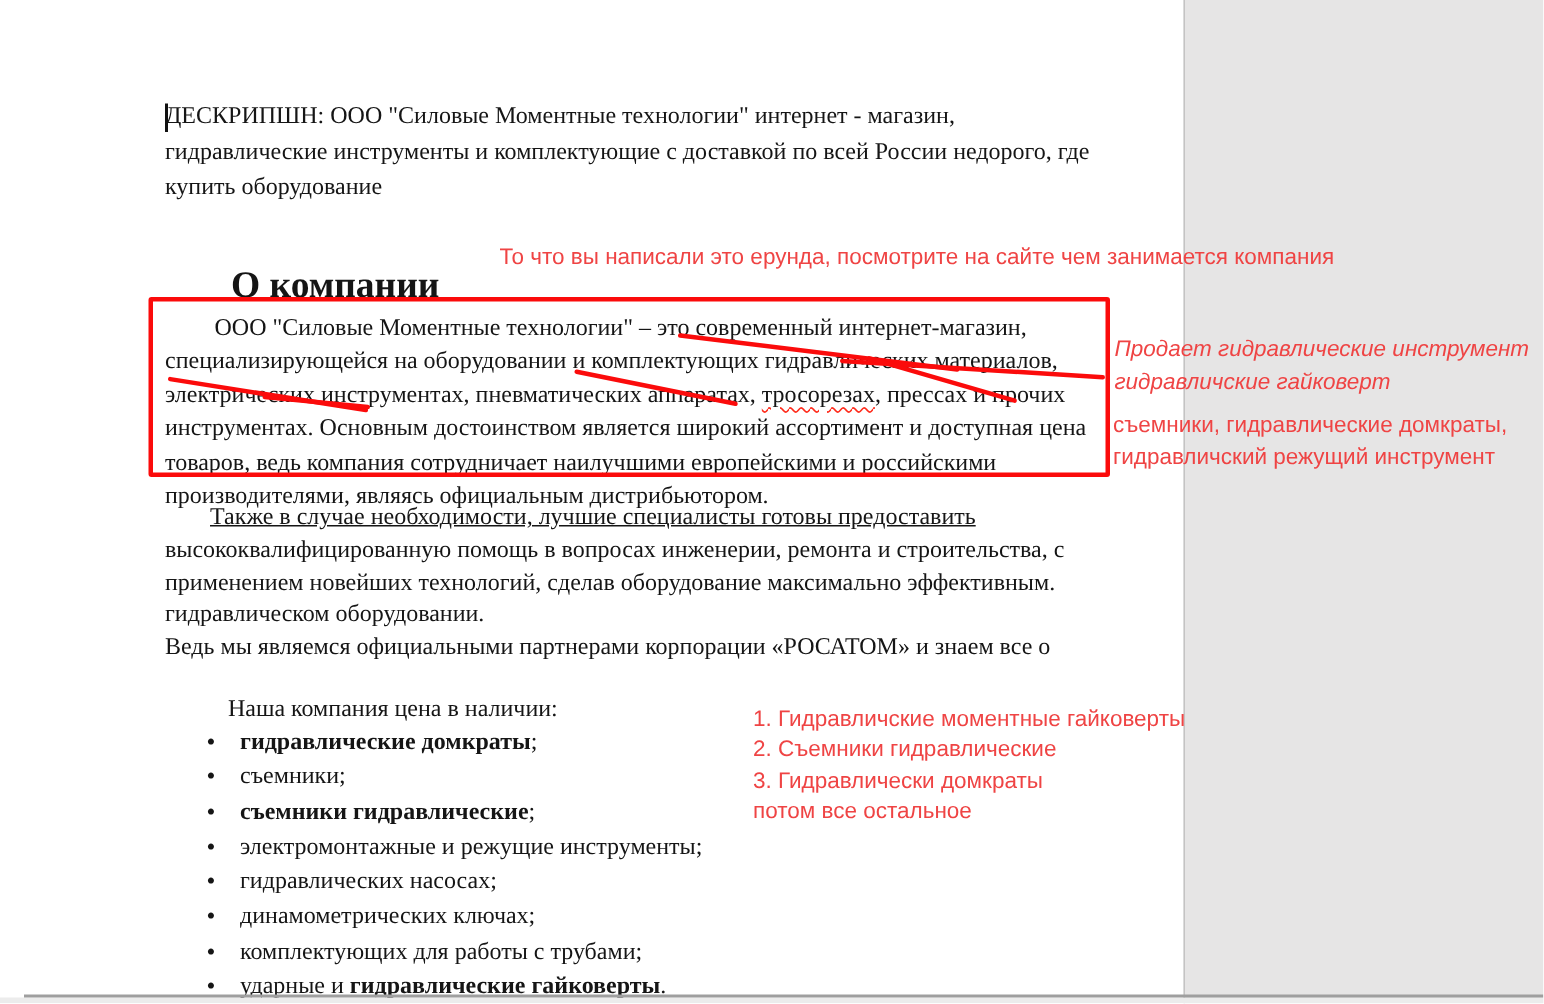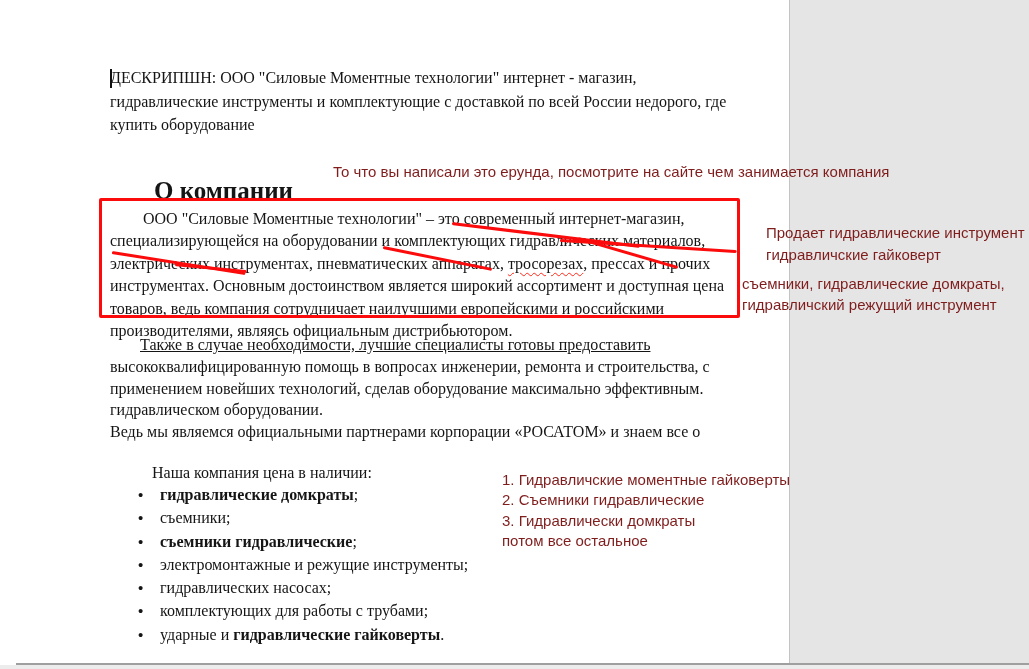--- a/index.html
+++ b/index.html
@@ -42,23 +42,23 @@
           transform-origin:0 50%;z-index:4;}
   .s1{left:452px;top:222px;width:189px;transform:rotate(7deg);}
   .s2{left:560px;top:239px;width:177px;transform:rotate(3.6deg);}
   .s3{left:578px;top:237px;width:104px;transform:rotate(16.2deg);}
   .s4{left:112px;top:251px;width:135px;transform:rotate(9deg);}
   .s5{left:175px;top:263px;width:72px;transform:rotate(5.6deg);}
   .s6{left:383px;top:246px;width:111px;transform:rotate(11.4deg);}
 
   
   .note{position:absolute;z-index:5;font-family:"Liberation Sans","DejaVu Sans",sans-serif;
-        font-size:15px;color:#7f1d1d;white-space:nowrap;}
+        font-size:15px;color:#ef4444;white-space:nowrap;}
   .note-top{left:333px;top:163px;}
-  .note-right1{left:766px;top:222px;line-height:21.5px;}
+  .note-right1{left:743px;top:222px;line-height:21.5px;font-style:italic;}
   .note-right2{left:742px;top:274px;line-height:20.5px;}
   .note-priority{left:502px;top:470px;line-height:20.3px;}
 </style>
 </head>
 <body>
 
 <div id="screen">
 
   <div class="side-panel"></div>
   <div class="bottom-strip"></div>
@@ -92,20 +92,21 @@
   </div>
 
   <div class="doc intro">Наша компания цена в наличии:</div>
 
   <div class="bullets">
     <div class="bullet-row"><span class="dot">•</span><span></span><span class="b">гидравлические домкраты</span><span>;</span></div>
     <div class="bullet-row"><span class="dot">•</span><span>съемники;</span><span class="b"></span><span></span></div>
     <div class="bullet-row"><span class="dot">•</span><span></span><span class="b">съемники гидравлические</span><span>;</span></div>
     <div class="bullet-row"><span class="dot">•</span><span>электромонтажные и режущие инструменты;</span><span class="b"></span><span></span></div>
     <div class="bullet-row"><span class="dot">•</span><span>гидравлических насосах;</span><span class="b"></span><span></span></div>
+    <div class="bullet-row"><span class="dot">•</span><span>динамометрических ключах;</span><span class="b"></span><span></span></div>
     <div class="bullet-row"><span class="dot">•</span><span>комплектующих для работы с трубами;</span><span class="b"></span><span></span></div>
     <div class="bullet-row"><span class="dot">•</span><span>ударные и </span><span class="b">гидравлические гайковерты</span><span>.</span></div>
   </div>
 
   <div class="red-box"></div>
   <div class="strike s1"></div>
   <div class="strike s2"></div>
   <div class="strike s3"></div>
   <div class="strike s4"></div>
   <div class="strike s5"></div>

